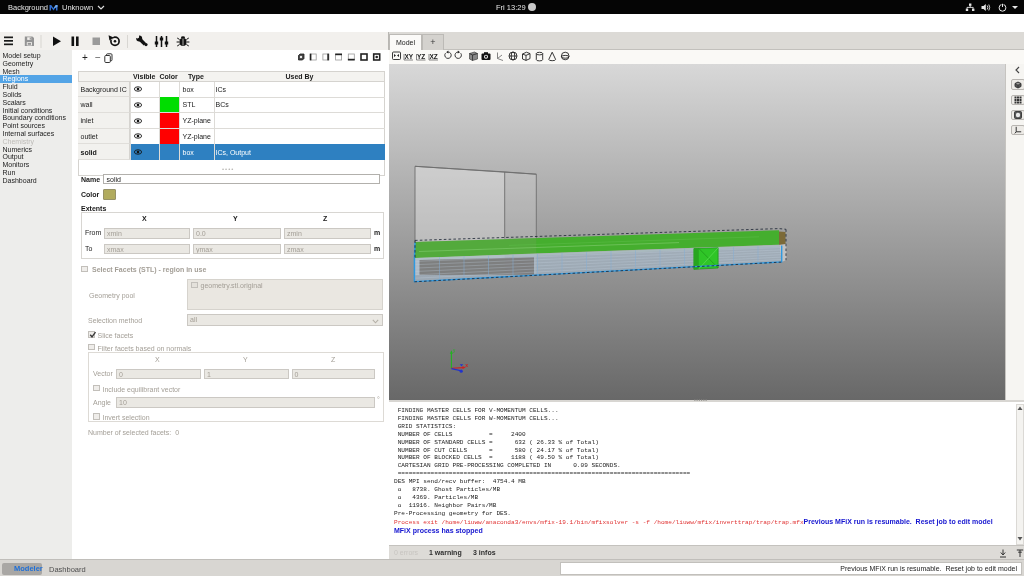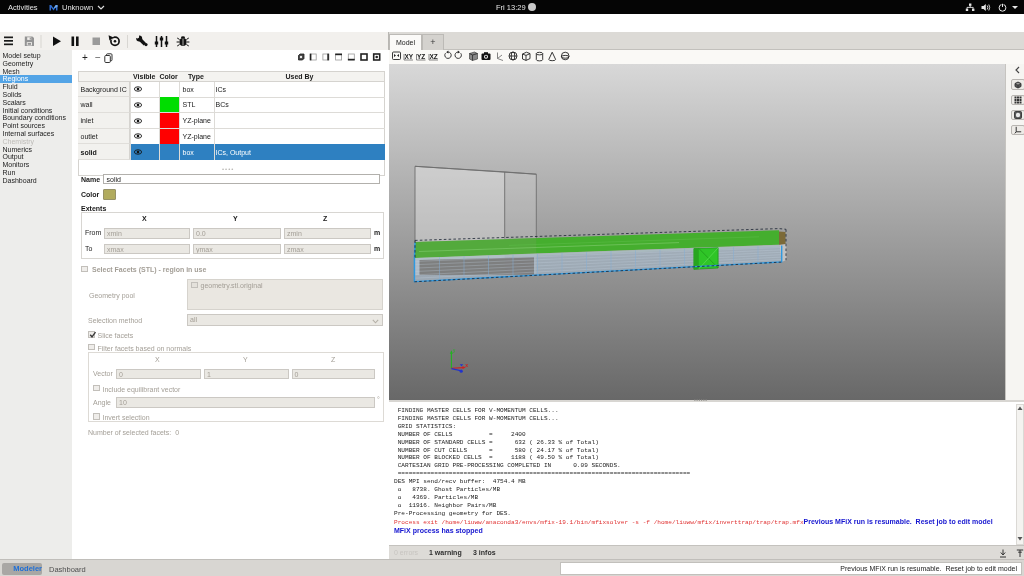--- a/index.html
+++ b/index.html
@@ -33,21 +33,21 @@
 .dfld { position:absolute; background:#eae8e3; border:1px solid #cbc8c3; font-size:7px; color:#a39e96; line-height:9px; padding-left:2px; white-space:nowrap; overflow:hidden; }
 .dtx { color:#a39e96; }
 .b { font-weight:bold; }
 .cb { position:absolute; width:6.5px; height:6.5px; background:#efedea; border:1px solid #c2bfba; }
 </style>
 </head>
 <body>
 <div id="stage">
 
 <div id="topbar">
-  <div class="it" style="left:8px;">Activities</div>
+  <div class="it" style="left:8px;">Background</div>
   <svg class="abs" style="left:49px; top:2.5px;" width="9" height="9" viewBox="0 0 9 9">
         <path d="M0.5 7.5 L0.5 2 L2.2 2 L4.5 5.2 L6.8 2 L8.5 2 L8.5 7.5 L7 7.5 L7 4.2 L4.5 7.5 L2 4.2 L2 7.5 Z" fill="#2f6fd4"></path>
         <path d="M4.5 5.2 L6.8 2 L8.5 2 L8.5 4 Z" fill="#6fa8e8"></path>
       </svg>
   <div class="it" style="left:62px;">Unknown</div>
   <svg class="abs" style="left:97px; top:5px;" width="8" height="5" viewBox="0 0 8 5">
         <path d="M1 1 L4 4 L7 1" stroke="#ddd" stroke-width="1.2" fill="none"></path>
       </svg>
   <div class="it" style="left:496px;">Fri 13:29</div>
   <div class="abs" style="left:528px; top:3px; width:8px; height:8px; border-radius:50%; background:#c9c9c9;"></div>
@@ -503,18 +503,18 @@
   <div class="abs b" style="left:84px; top:3px; color:#2e2e2e;">3 infos</div>
   <svg class="abs" style="left:610px; top:2.5px;" width="8" height="9" viewBox="0 0 8 9">
         <path d="M4 0.5 L4 5.5 M1.8 3.5 L4 6 L6.2 3.5 M1 8 L7 8" stroke="#333" stroke-width="1" fill="none"></path>
       </svg>
   <svg class="abs" style="left:627px; top:2.5px;" width="8" height="9" viewBox="0 0 8 9">
         <path d="M0.8 1 L7.2 1 M4 1 L4 8 M2.2 3.2 L5.8 3.2" stroke="#333" stroke-width="1" fill="none"></path>
       </svg>
 </div>
 
 <div id="bottombar">
-  <div class="abs" style="left:2px; top:2.5px; width:40px; height:12.5px; background:#a9a7a4; border-radius:2px; text-align:right; line-height:12px; color:#1f6fd6; font-weight:bold;">Modeler</div>
+  <div class="abs" style="left:2px; top:2.5px; width:40px; height:12.5px; background:#a9a7a4; border-radius:2px; text-align:left; line-height:12px; color:#1f6fd6; font-weight:bold;padding-left:12px;">Modeler</div>
   <div class="abs" style="left:49px; top:4.5px; color:#4f4f4f;">Dashboard</div>
   <div class="abs" style="left:560px; top:1.5px; width:462px; height:13.5px; background:#fff; border:1px solid #c2c0bc; text-align:right; line-height:12.5px; font-size:7px; color:#1a1a1a; padding-right:4px;">Previous MFiX run is resumable.&nbsp; Reset job to edit model</div>
 </div>
 <div class="abs" style="left:694px; top:398.5px; width:20px; height:3px; color:#9a9894; font-size:5px; letter-spacing:0.5px; line-height:3px;">••••••</div>
 </div>
 
 </body></html>

